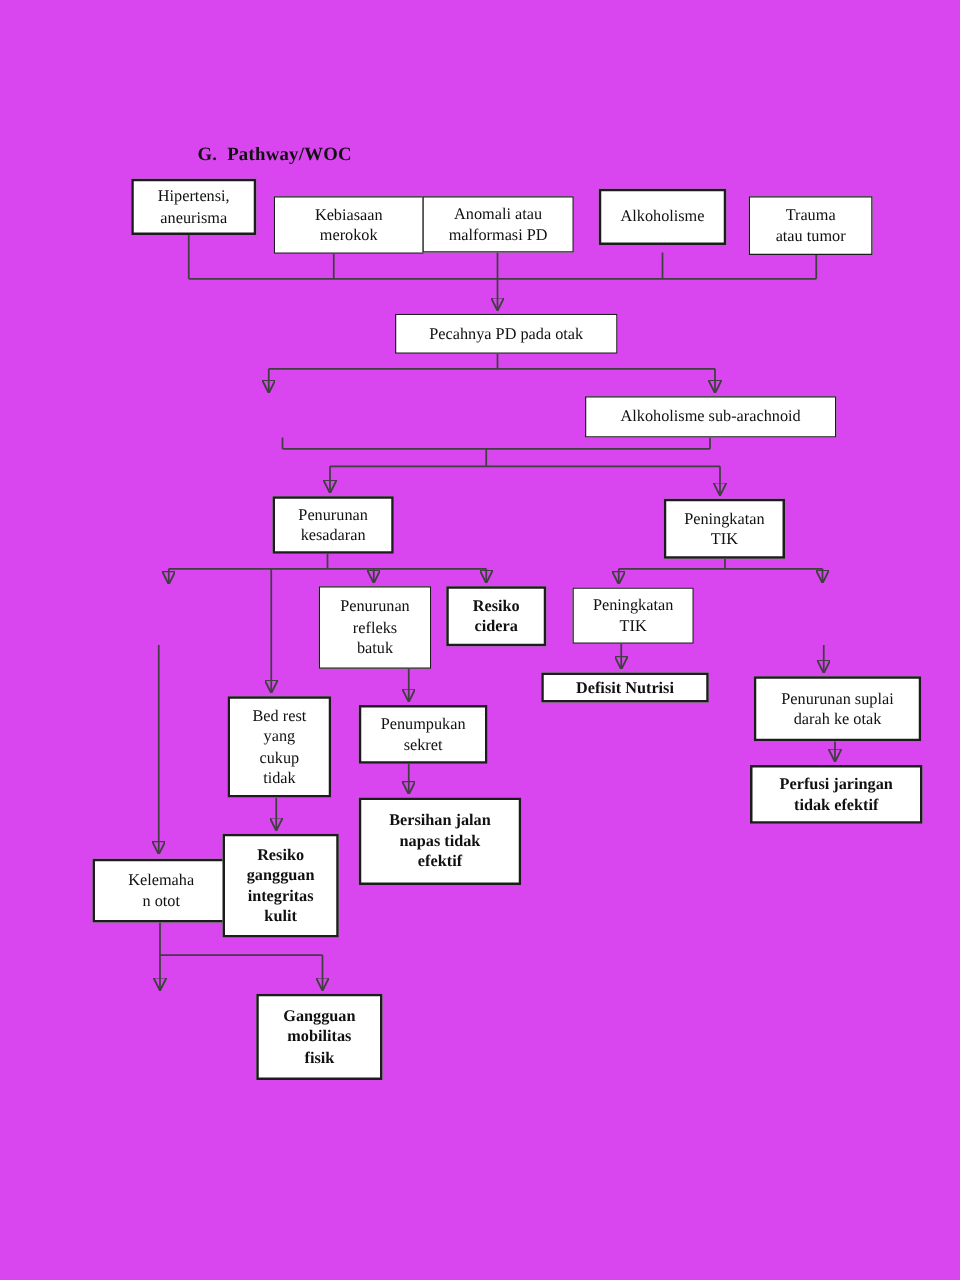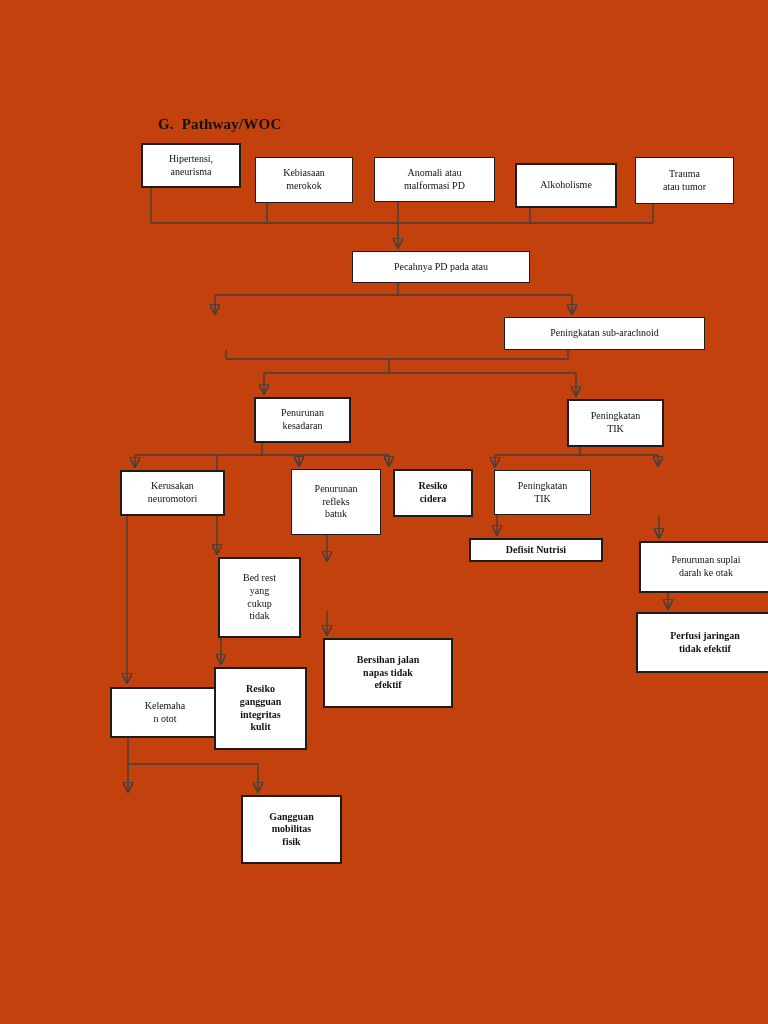--- a/index.html
+++ b/index.html
@@ -1,47 +1,47 @@
 <!DOCTYPE html>
 <html><head>
 <meta charset="utf-8">
 <style>
   html,body{margin:0;padding:0;background:#ffffff;}
-  #page{position:relative;width:768px;height:1024px;background:#c2410c;overflow:hidden;
+  #page{position:relative;width:768px;height:1024px;background:#d946ef;overflow:hidden;
         font-family:"Liberation Serif", serif;}
   #title{position:absolute;left:158px;top:116px;font-size:15px;font-weight:700;color:#111;
          white-space:pre;letter-spacing:0.2px;}
   .node{position:absolute;box-sizing:border-box;border:1.5px solid #1c1c1c;background:#fff;
         display:flex;align-items:center;justify-content:center;text-align:center;
-        white-space:pre-line;font-size:10px;line-height:1.26;color:#111;padding:1px 2px;margin-left:36px;}
+        white-space:pre-line;font-size:13px;line-height:1.26;color:#111;padding:1px 2px;}
   .bold{font-weight:700;}
   .b2{border-width:2px;}
   .b3{border-width:2.6px;}
   
   .n0{left:105px;top:143px;width:100px;height:45px;}
-  .n1{left:219px;top:157px;width:98px;height:46px;}
+  .n1{left:219px;top:157px;width:120px;height:46px;}
   .n2{left:338px;top:157px;width:121px;height:45px;}
-  .n3{left:479px;top:163px;width:102px;height:45px;}
+  .n3{left:479px;top:151px;width:102px;height:45px;}
   .n4{left:599px;top:157px;width:99px;height:47px;}
   .n5{left:316px;top:251px;width:178px;height:32px;}
   .n6{left:136px;top:317px;width:180px;height:33px;}
   .n7{left:468px;top:317px;width:201px;height:33px;}
   .n8{left:218px;top:397px;width:97px;height:46px;}
   .n9{left:531px;top:399px;width:97px;height:48px;}
   .n10{left:84px;top:470px;width:105px;height:46px;}
   .n11{left:255px;top:469px;width:90px;height:66px;}
   .n12{left:357px;top:469px;width:80px;height:48px;}
   .n13{left:458px;top:470px;width:97px;height:45px;}
   .n14{left:613px;top:469px;width:97px;height:47px;}
   .n15{left:182px;top:557px;width:83px;height:81px;}
   .n16{left:287px;top:564px;width:103px;height:47px;}
   .n17{left:433px;top:538px;width:134px;height:24px;}
   .n18{left:603px;top:541px;width:134px;height:52px;}
   .n19{left:287px;top:638px;width:130px;height:70px;}
-  .n20{left:600px;top:612px;width:138px;height:61px;}
+  .n20{left:600px;top:612px;width:138px;height:47px;}
   .n21{left:74px;top:687px;width:110px;height:51px;}
   .n22{left:178px;top:667px;width:93px;height:83px;}
   .n23{left:72px;top:795px;width:96px;height:79px;}
   .n24{left:205px;top:795px;width:101px;height:69px;}
   #edges{position:absolute;left:0;top:0;pointer-events:none;}
   #edges path{stroke:#3f3f3f;stroke-width:1.4;fill:none;}
 </style>
 </head>
 <body>
 
@@ -104,39 +104,39 @@
 
   <div class="node n0 b3">Hipertensi,
 aneurisma</div>
   <div class="node n1">Kebiasaan
 merokok</div>
   <div class="node n2">Anomali atau
 malformasi PD</div>
   <div class="node n3 b2">Alkoholisme</div>
   <div class="node n4">Trauma
 atau tumor</div>
-  <div class="node n5">Pecahnya PD pada atau</div>
-  <div class="node n7">Peningkatan sub-arachnoid</div>
+  <div class="node n5">Pecahnya PD pada otak</div>
+  <div class="node n7">Alkoholisme sub-arachnoid</div>
   <div class="node n8 b2">Penurunan
 kesadaran</div>
   <div class="node n9 b2">Peningkatan
 TIK</div>
-  <div class="node n10 b2">Kerusakan
-neuromotori</div>
   <div class="node n11">Penurunan
 refleks
 batuk</div>
   <div class="node n12 b2 bold">Resiko
 cidera</div>
   <div class="node n13">Peningkatan
 TIK</div>
   <div class="node n15 b2">Bed rest
 yang
 cukup
 tidak</div>
+  <div class="node n16 b2">Penumpukan
+sekret</div>
   <div class="node n17 b2 bold">Defisit Nutrisi</div>
   <div class="node n18 b2">Penurunan suplai
 darah ke otak</div>
   <div class="node n19 b2 bold">Bersihan jalan
 napas tidak
 efektif</div>
   <div class="node n20 b3 bold">Perfusi jaringan
 tidak efektif</div>
   <div class="node n21 b2">Kelemaha
 n otot</div>

